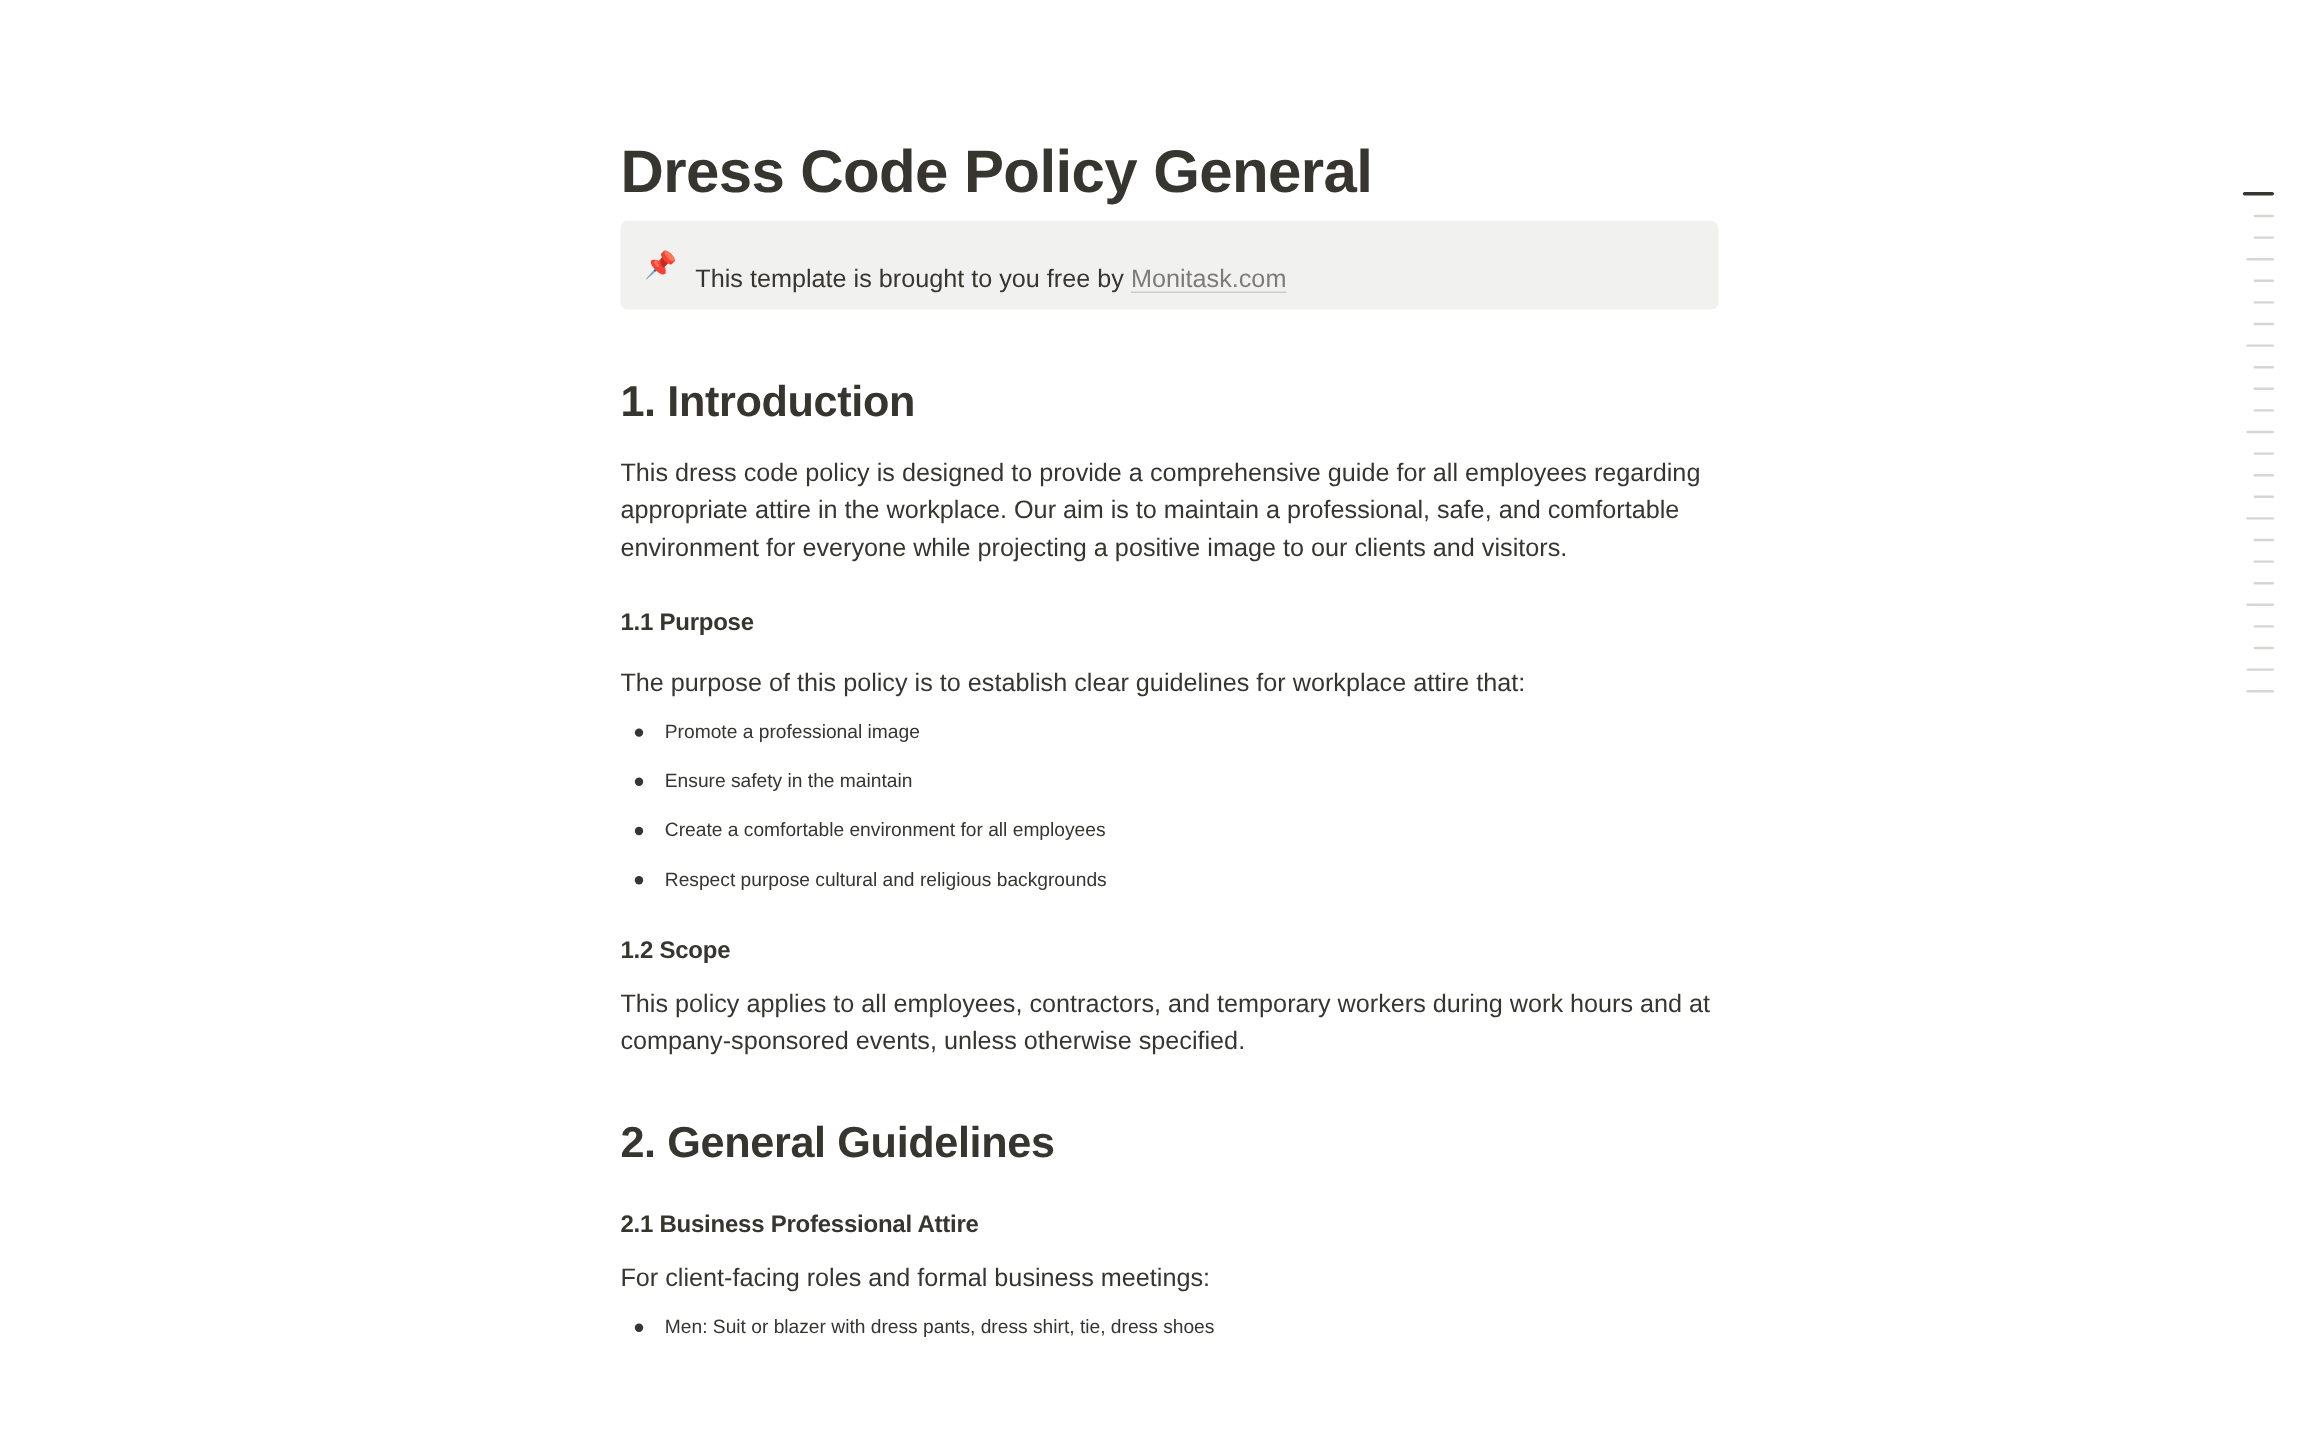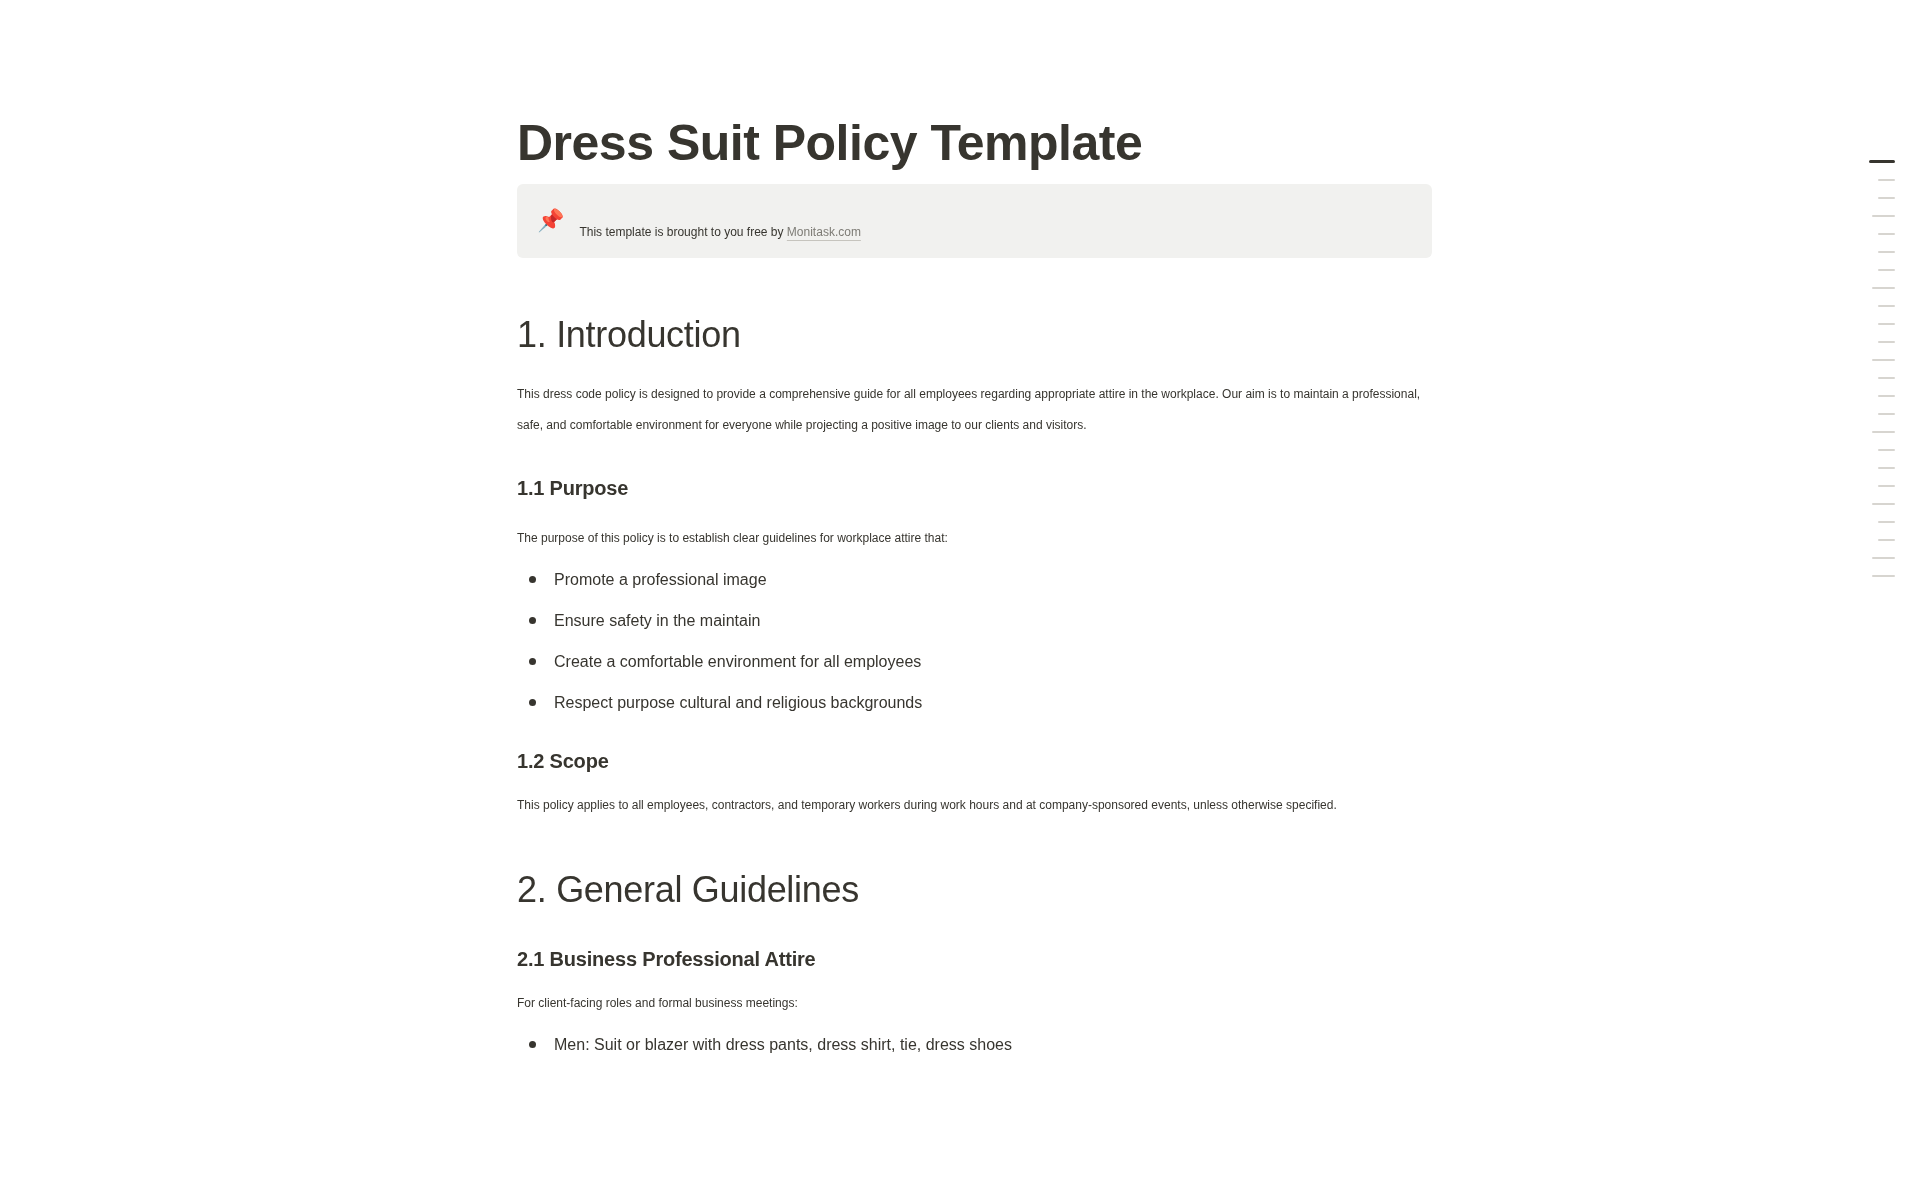--- a/index.html
+++ b/index.html
@@ -55,37 +55,37 @@
     color:var(--link);
     text-decoration:underline;
     text-decoration-color:var(--link-underline);
     text-decoration-thickness:1px;
     text-underline-offset:4px;
     cursor:pointer;
   }
   h2.h1{
     margin:54px 0 0 0;
     font-size:36px;
-    font-weight:400;
+    font-weight:700;
     line-height:1.25;
     letter-spacing:-0.3px;
   }
   h3.h2{
     margin:34px 0 0 0;
     font-size:20px;
     font-weight:700;
     line-height:1.3;
     letter-spacing:-0.2px;
   }
   h3.h2.tight{margin-top:30px;}
   h2.h1.later{margin-top:46px;}
   h3.h2.sub{}
   .content p{
     margin:22px 0 0 0;
-    font-size:12px;
+    font-size:21px;
     line-height:31px;
   }
   .content p.close{margin-top:16px;}
   .content ul{
     margin:6px 0 0 0;
     padding:0;
     list-style:none;
   }
   .content li{
     position:relative;
@@ -122,21 +122,21 @@
     width:26px;height:3px;
     background:var(--dash-active);
   }
 </style>
 </head>
 <body>
 
 <main>
   <div class="content">
 
-    <h1 class="page-title">Dress Suit Policy Template</h1>
+    <h1 class="page-title">Dress Code Policy General</h1>
 
     <div class="callout">
       <span class="callout-icon">📌</span>
       <p class="callout-text"><span>This template is brought to you free by </span><a class="callout-link" href="#">Monitask.com</a></p>
     </div>
 
     <h2 class="h1">1. Introduction</h2>
 
     <p>This dress code policy is designed to provide a comprehensive guide for all employees regarding appropriate attire in the workplace. Our aim is to maintain a professional, safe, and comfortable environment for everyone while projecting a positive image to our clients and visitors.</p>
 

